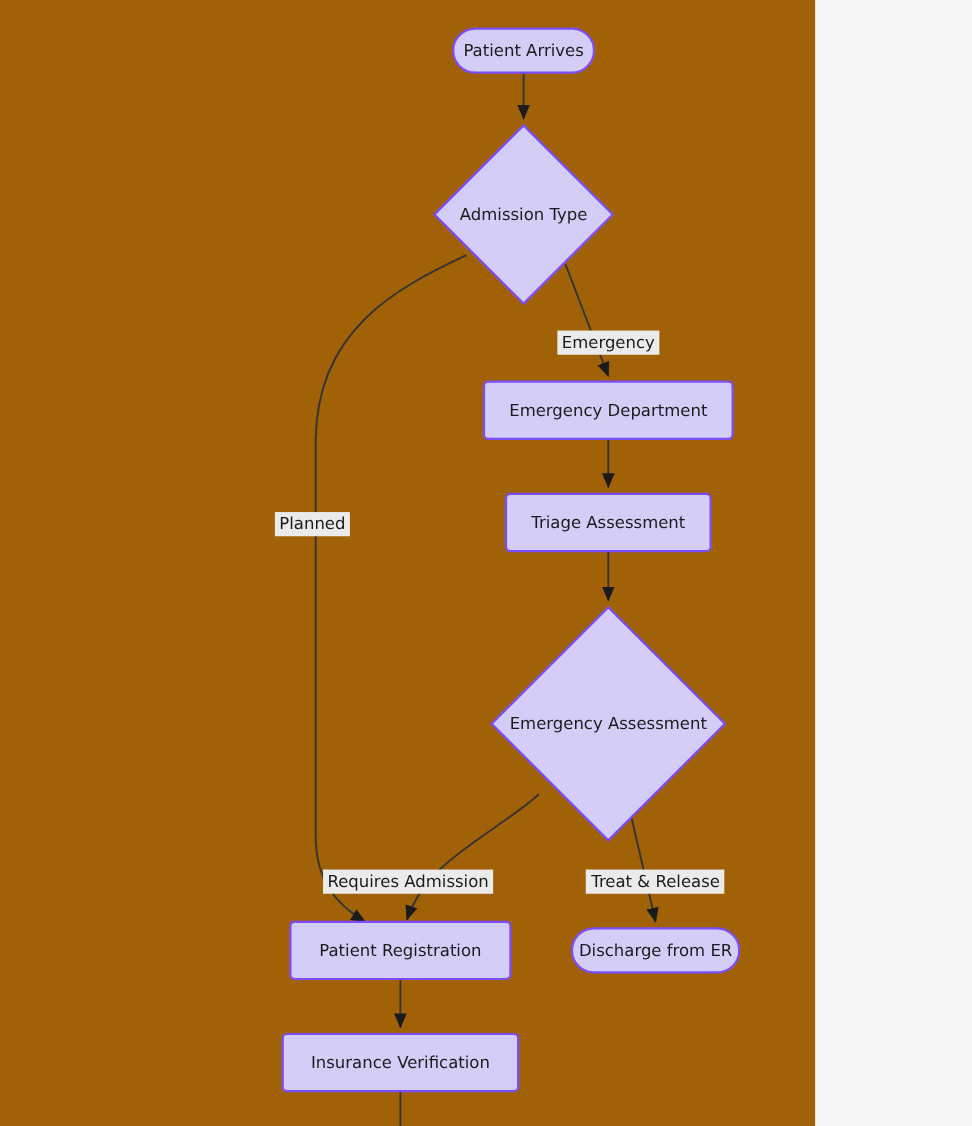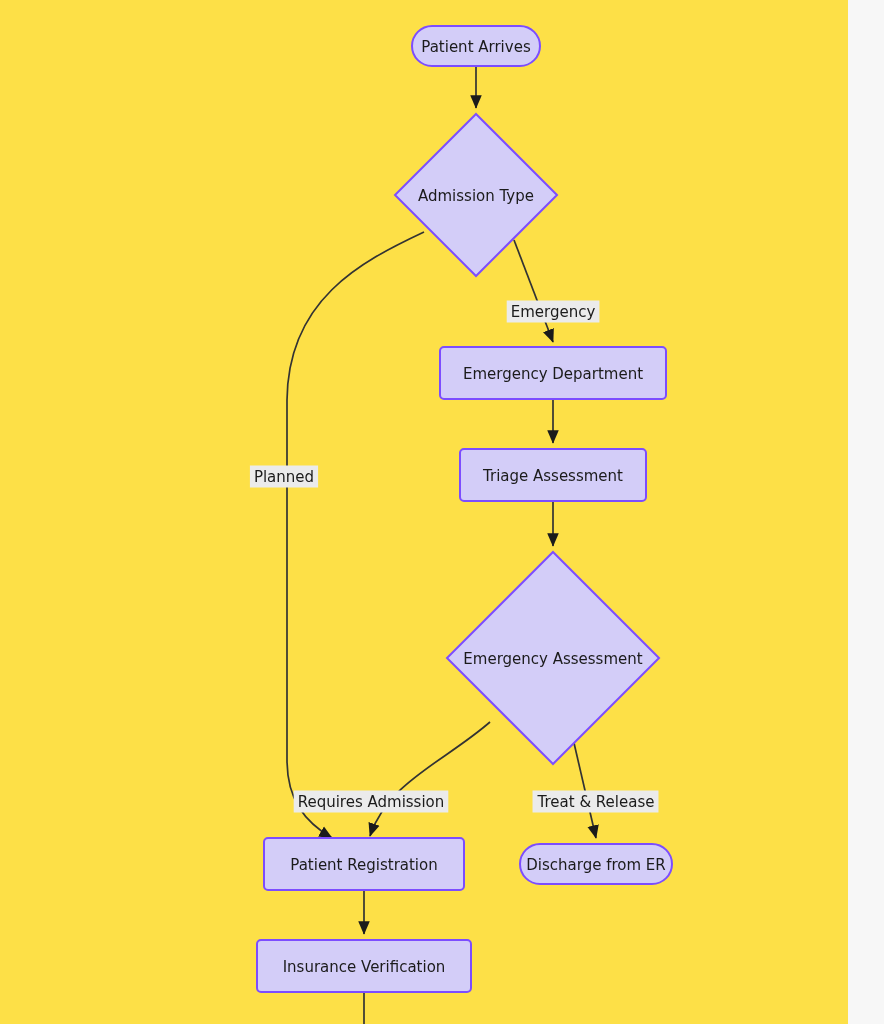--- a/index.html
+++ b/index.html
@@ -5,25 +5,24 @@
   html, body {
     margin: 0;
     padding: 0;
     background: #f7f7f7;
   }
   body {
     font-family: "DejaVu Sans", "Liberation Sans", sans-serif;
   }
   #flowchart-root {
     position: relative;
-    width: 808px;
+    width: 741px;
     height: 1024px;
-    background: #fde047;
+    background: #a16207;
     overflow: hidden;
-    padding-left: 40px;
   }
   #flow-svg {
     position: absolute;
     top: 0;
     left: 0;
     width: 884px;
     height: 1024px;
   }
   .node-shape {
     stroke-width: 2px;

